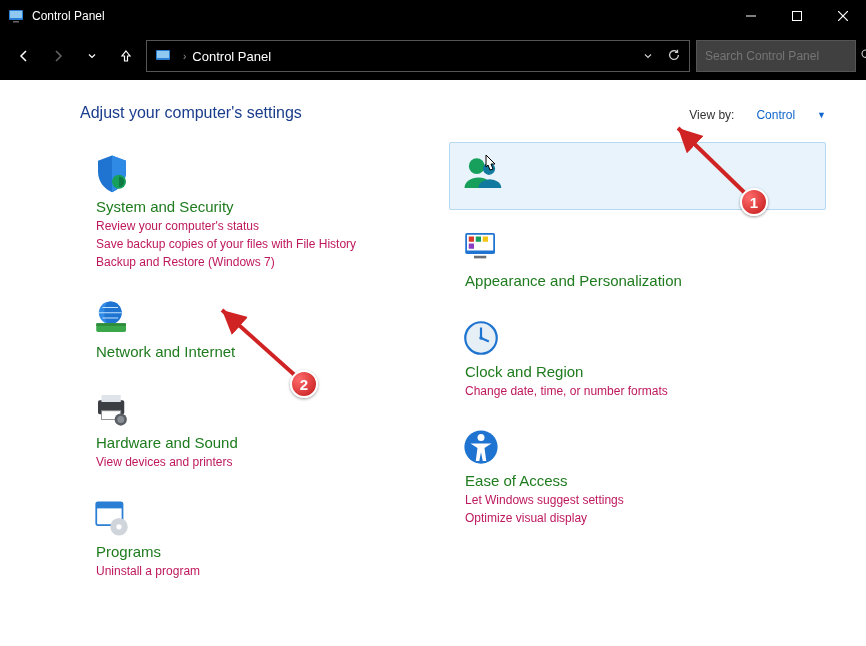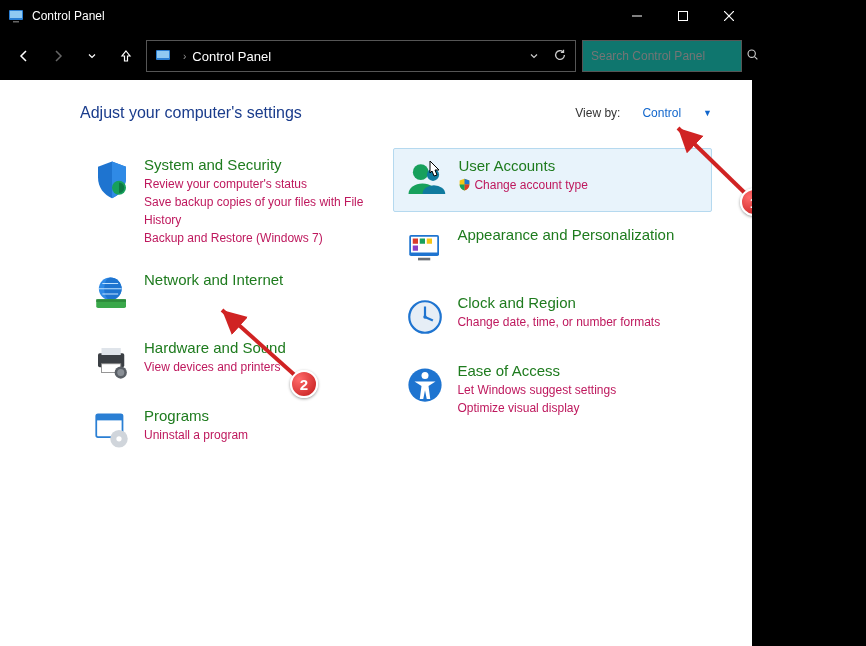--- a/index.html
+++ b/index.html
@@ -5,21 +5,21 @@
   * { box-sizing: border-box; margin: 0; padding: 0; }
   body {
     font-family: "Segoe UI", Tahoma, sans-serif;
     font-size: 13px;
     background: #000;
     width: 866px;
     height: 646px;
     position: relative;
     overflow: hidden;
   }
-  .window { width: 752px; height: 646px; background: #000; display: flex; flex-direction: column; }
+  .window { width: 866px; height: 646px; background: #000; display: flex; flex-direction: column; }
   
   .titlebar {
     height: 32px;
     background: #000;
     color: #fff;
     display: flex;
     align-items: center;
     padding-left: 8px;
   }
   .titlebar .app-icon { width: 16px; height: 16px; margin-right: 8px; }
@@ -56,50 +56,51 @@
     color: #fff;
   }
   .addressbar .cp-icon { width: 16px; height: 16px; margin-right: 6px; }
   .addressbar .chev { color: #999; margin: 0 6px; font-size: 10px; }
   .addressbar .crumb { color: #fff; font-size: 13px; }
   .addressbar .flex { flex: 1; }
   .addr-right { display: flex; align-items: center; gap: 14px; color: #ccc; }
   .searchbar {
     width: 160px; height: 32px;
     border: 1px solid #555;
-    background: #0f766e;
+    background: #404040;
     display: flex; align-items: center; padding: 0 8px;
   }
   .searchbar input {
     flex: 1; background: transparent; border: none; outline: none;
     color: #ccc; font-size: 12px;
   }
   .searchbar .search-icon { color: #ccc; }
   
   .content {
     flex: 1;
     background: #fff;
     padding: 24px 40px 10px 80px;
     position: relative;
     overflow: hidden;
   }
-  .heading-row { display: flex; align-items: center; margin-bottom: 26px; }
+  .heading-row { display: flex; align-items: flex-end; margin-bottom: 20px; }
   .heading { font-size: 16px; color: #1a3c8c; font-weight: 400; flex: 1; }
   .viewby { font-size: 12px; color: #333; display: flex; align-items: center; gap: 22px; }
   .viewby .link { color: #1166cc; }
   .viewby .drop { color: #1166cc; font-size: 9px; }
   .columns { display: flex; gap: 10px; }
   .col { flex: 1; min-width: 0; }
   .col.right { flex: 1.05; }
   .cat {
     display: flex;
     padding: 8px 12px 10px 8px;
     margin-bottom: 6px;
     border-radius: 2px;
     position: relative;
+    flex-direction: column;
   }
   .cat.highlight {
     background: #e8f3fb;
     border: 1px solid #b5d9ef;
   }
   .cat .iconwrap { width: 48px; flex: 0 0 48px; display: flex; align-items: flex-start; justify-content: center; padding-top: 2px; }
   .cat .body { flex: 1; padding-left: 8px; }
   .cat .title { color: #1e7b1e; font-size: 15px; margin-bottom: 2px; }
   .cat .sublink { color: #be185d; font-size: 12px; line-height: 1.5; display: block; }
   .shield-mini {
@@ -293,33 +294,20 @@
 
         <div class="cat highlight">
           <div class="iconwrap" style="position:relative">
             <svg width="42" height="42" viewBox="0 0 48 48">
                 <circle cx="18" cy="15" r="9" fill="#17a05c"></circle>
                 <path d="M4 40 a16 12 0 0 1 32 0 z" fill="#17a05c"></path>
                 <circle cx="32" cy="18" r="7" fill="#0f7a9e"></circle>
                 <path d="M20 40 a13 10 0 0 1 26 0 z" fill="#0f7a9e"></path>
               </svg>
           </div>
-          <div class="body">
-            <div class="title">User Accounts</div>
-            <a class="sublink">
-              <span class="shield-mini">
-                <svg viewBox="0 0 16 16">
-                    <path d="M8 1 L14 3 V8 C14 12 11 14.5 8 15.5 C5 14.5 2 12 2 8 V3 Z" fill="#f4c516"></path>
-                    <path d="M8 1 L14 3 V8 H8 Z" fill="#1e74d0"></path>
-                    <path d="M8 8 H14 C14 12 11 14.5 8 15.5 Z" fill="#d93a2b"></path>
-                    <path d="M2 8 H8 V15.5 C5 14.5 2 12 2 8 Z" fill="#17a05c"></path>
-                  </svg>
-              </span><span>Change account type</span>
-            </a>
-          </div>
 
           <div class="cursor-overlay" style="left:30px; top:10px">
             <svg viewBox="0 0 20 26">
                 <path d="M6 2 v12 l2 -2 l2 5 l3 -1 l-2 -5 l4 0 z" fill="#fff" stroke="#000" stroke-width="1"></path>
               </svg>
           </div>
         </div>
 
         <div class="cat">
           <div class="iconwrap">

